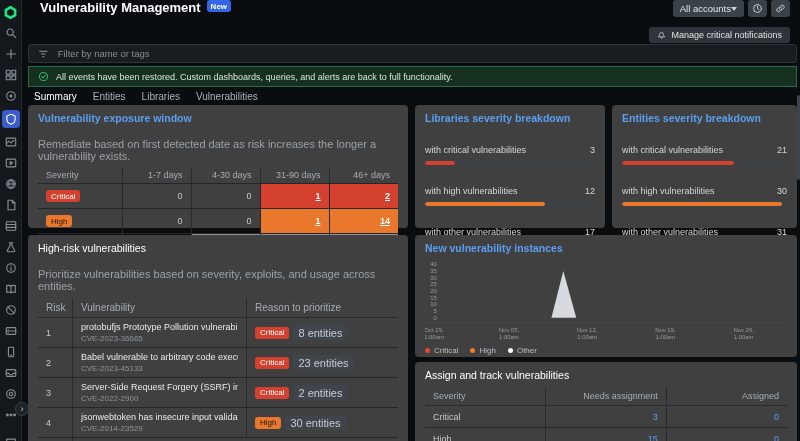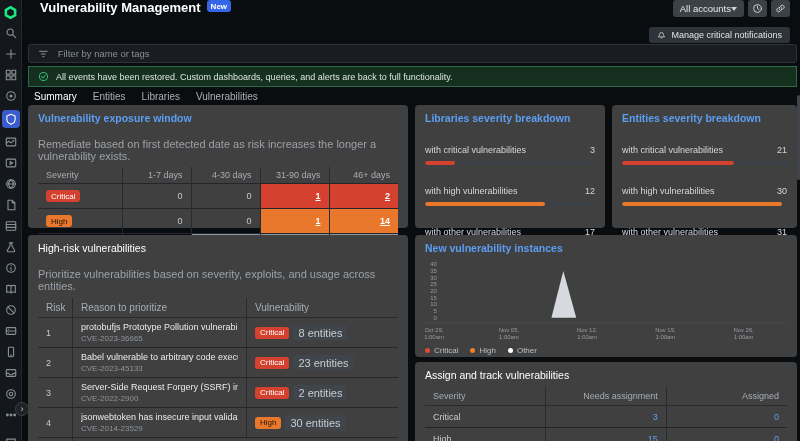--- a/index.html
+++ b/index.html
@@ -389,22 +389,22 @@
           <div class="meter-fill fill-other" style="width: 100%;"></div>
         </div>
     </div>
   </div>
 
   <div class="panel p-risk">
     <div class="panel-title">High-risk vulnerabilities</div>
     <div class="subtitle">Prioritize vulnerabilities based on severity, exploits, and usage across entities.</div>
     <div class="hr-head">
       <div>Risk</div>
+      <div>Vulnerability</div>
       <div>Reason to prioritize</div>
-      <div>Vulnerability</div>
     </div>
     <div class="hr-row">
       <div class="hr-risk">1</div>
       <div class="hr-vuln">
           <div class="hr-title">protobufjs Prototype Pollution vulnerability</div>
           <div class="hr-cve">CVE-2023-36665</div>
         </div>
       <div class="hr-reason">
           <span class="sev-badge sev-critical">Critical</span>
           <span class="ent-badge">8 entities</span>

